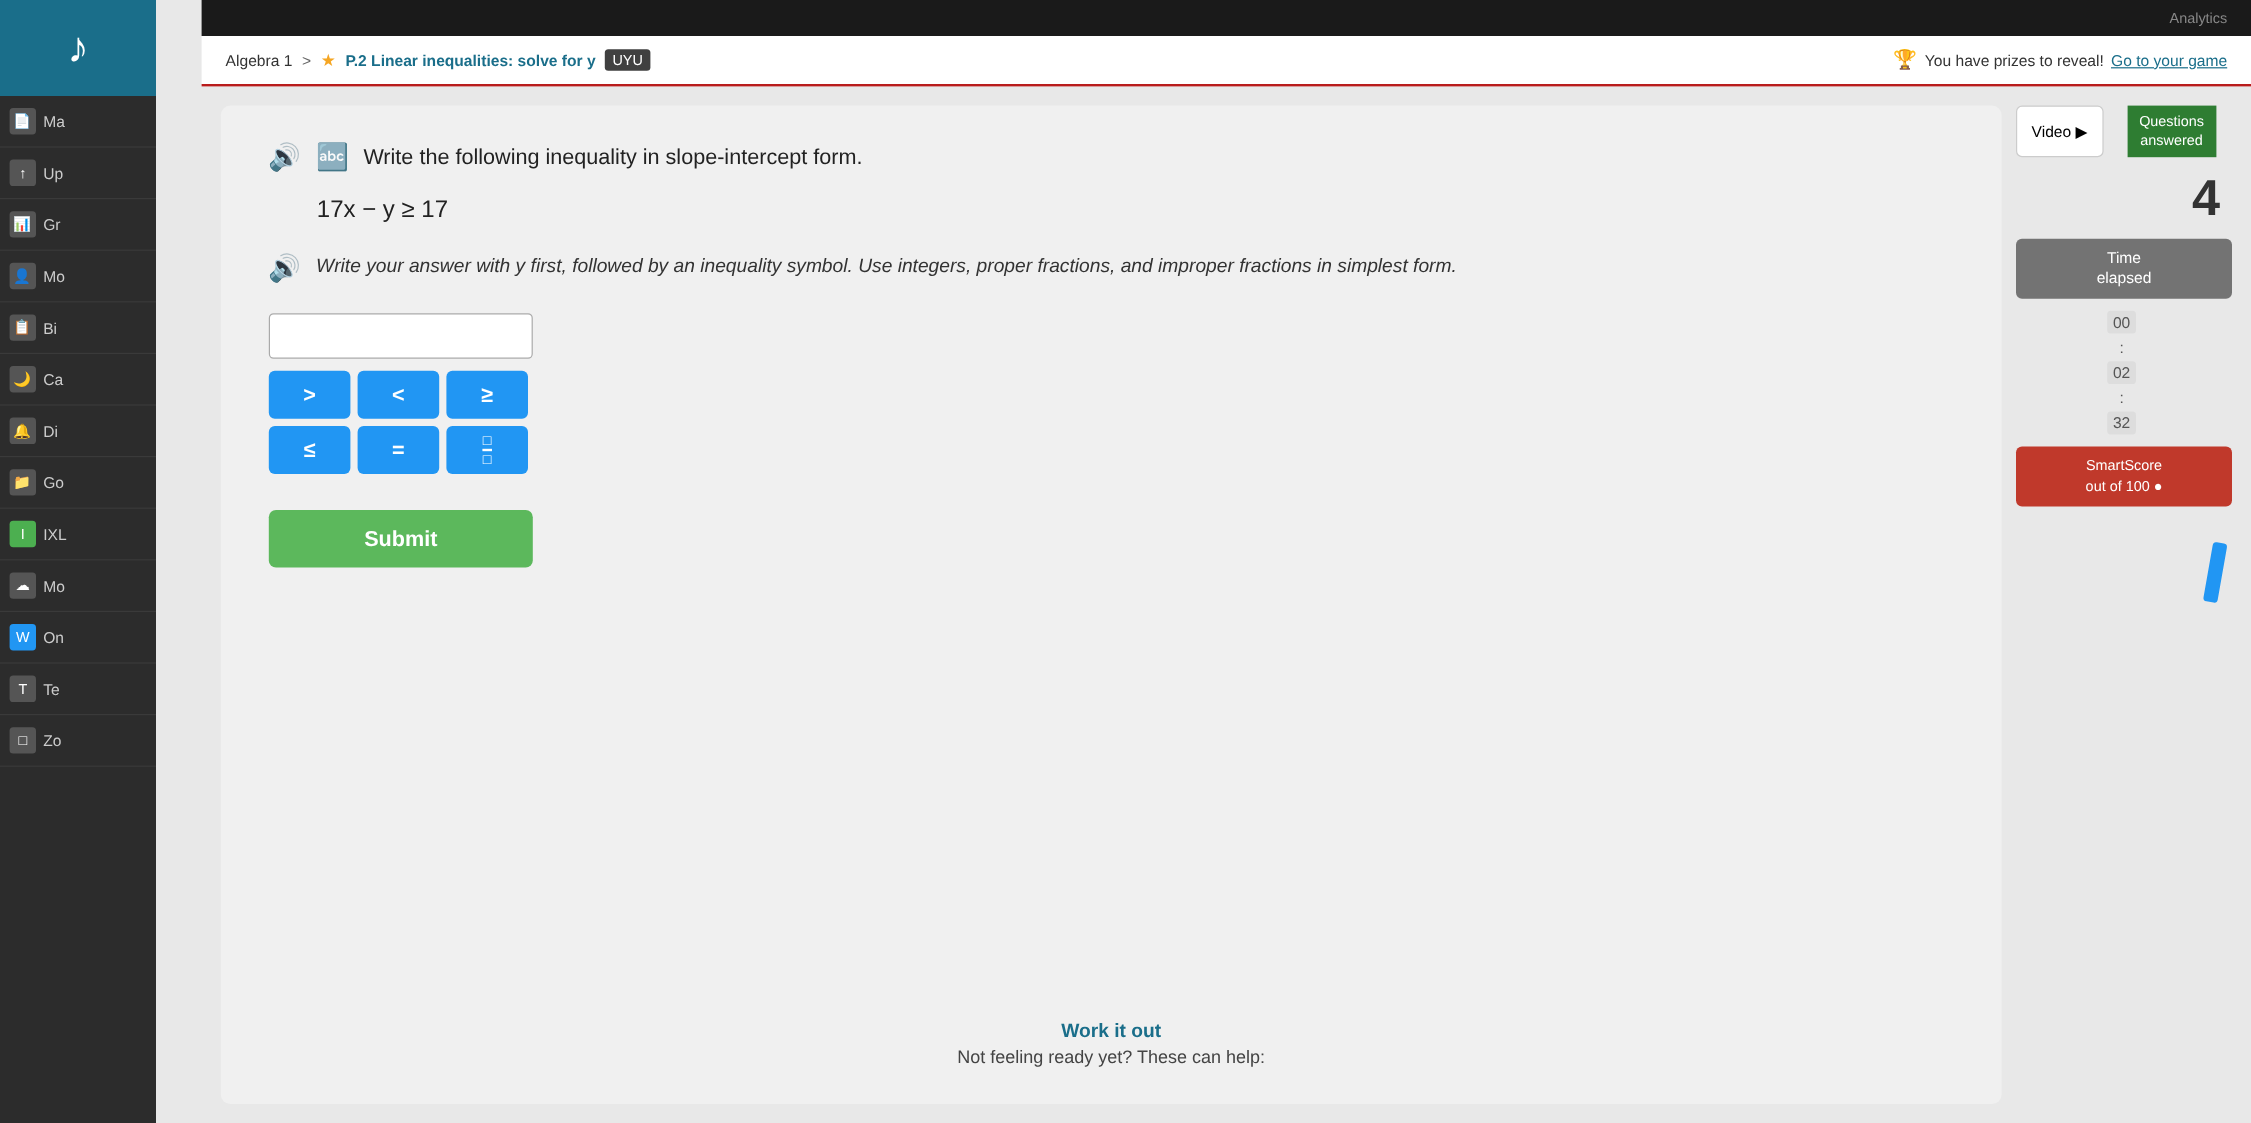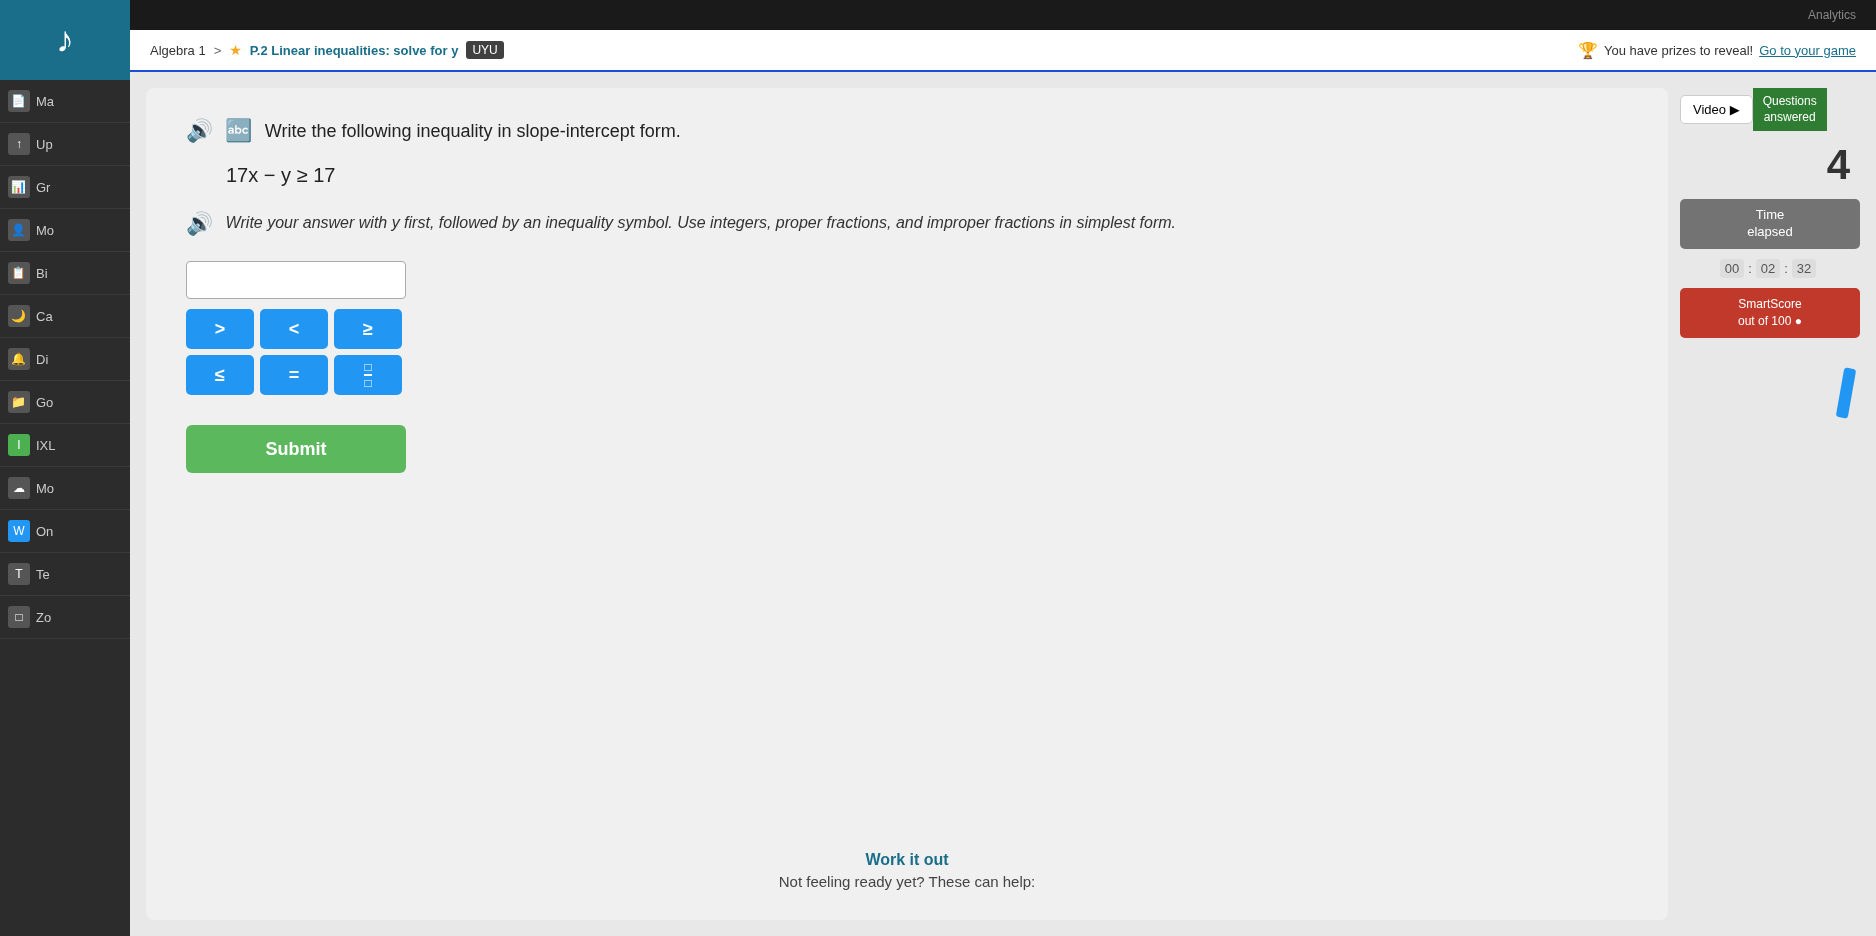--- a/index.html
+++ b/index.html
@@ -65,40 +65,41 @@
     }
 
     .sidebar-item .icon-box.green { background: #4caf50; }
     .sidebar-item .icon-box.blue { background: #2196f3; }
 
     
     .main-area {
       flex: 1;
       display: flex;
       flex-direction: column;
+      margin-left: 38px;
     }
 
     
     .top-nav {
       background: #1a1a1a;
       height: 30px;
       display: flex;
       align-items: center;
       padding: 0 20px;
       justify-content: flex-end;
     }
 
     
     .breadcrumb-bar {
       background: white;
       height: 42px;
       display: flex;
       align-items: center;
       padding: 0 20px;
-      border-bottom: 2px solid #1d4ed8;
+      border-bottom: 2px solid #b91c1c;
       gap: 8px;
     }
 
     .breadcrumb-text {
       font-size: 13px;
       color: #333;
     }
 
     .breadcrumb-separator {
       color: #666;
@@ -282,22 +283,21 @@
     .right-sidebar {
       width: 180px;
       display: flex;
       flex-direction: column;
       gap: 10px;
       flex-shrink: 0;
     }
 
     .video-questions-row {
       display: flex;
-      gap: 0;
-      align-items: center;
+      gap: 20px;
     }
 
     .video-btn {
       background: white;
       border: 1px solid #ccc;
       border-radius: 5px;
       padding: 6px 12px;
       font-size: 13px;
       cursor: pointer;
       display: flex;
@@ -333,25 +333,26 @@
       padding: 8px 14px;
       font-size: 13px;
       cursor: pointer;
       text-align: center;
       line-height: 1.3;
     }
 
     .timer-display {
       display: flex;
       gap: 4px;
-      justify-content: center;
+      justify-content: flex-end;
       padding-right: 4px;
       align-items: center;
       font-size: 13px;
       color: #555;
+      flex-direction: column;
     }
 
     .timer-seg {
       background: #ddd;
       border-radius: 3px;
       padding: 2px 5px;
       font-size: 13px;
     }
 
     .smart-score-btn {

